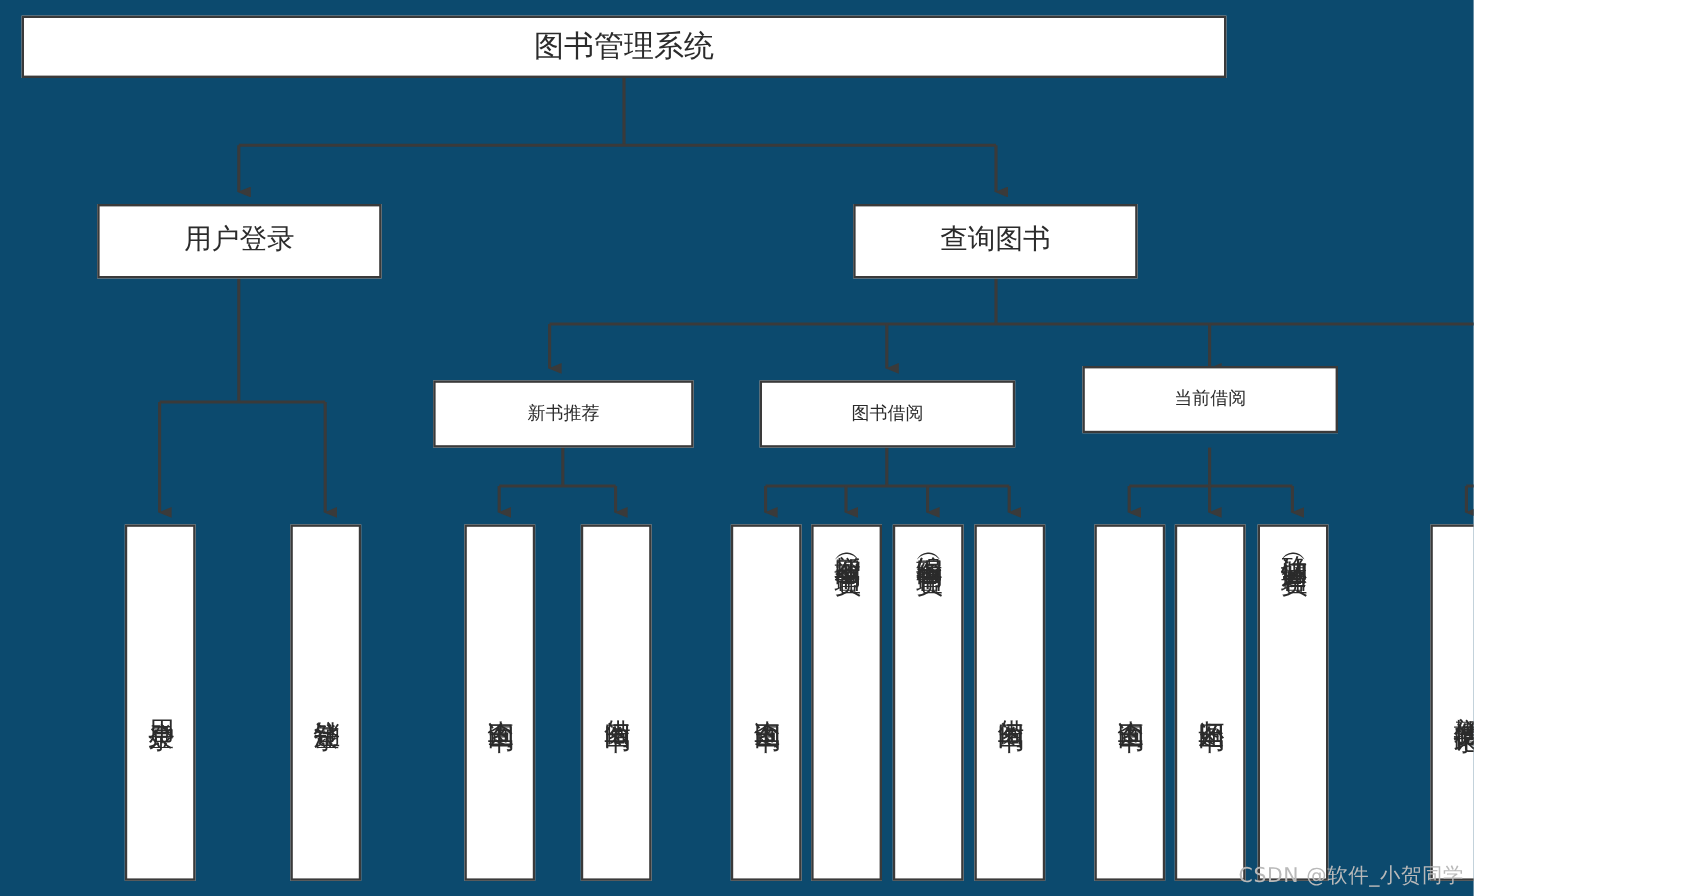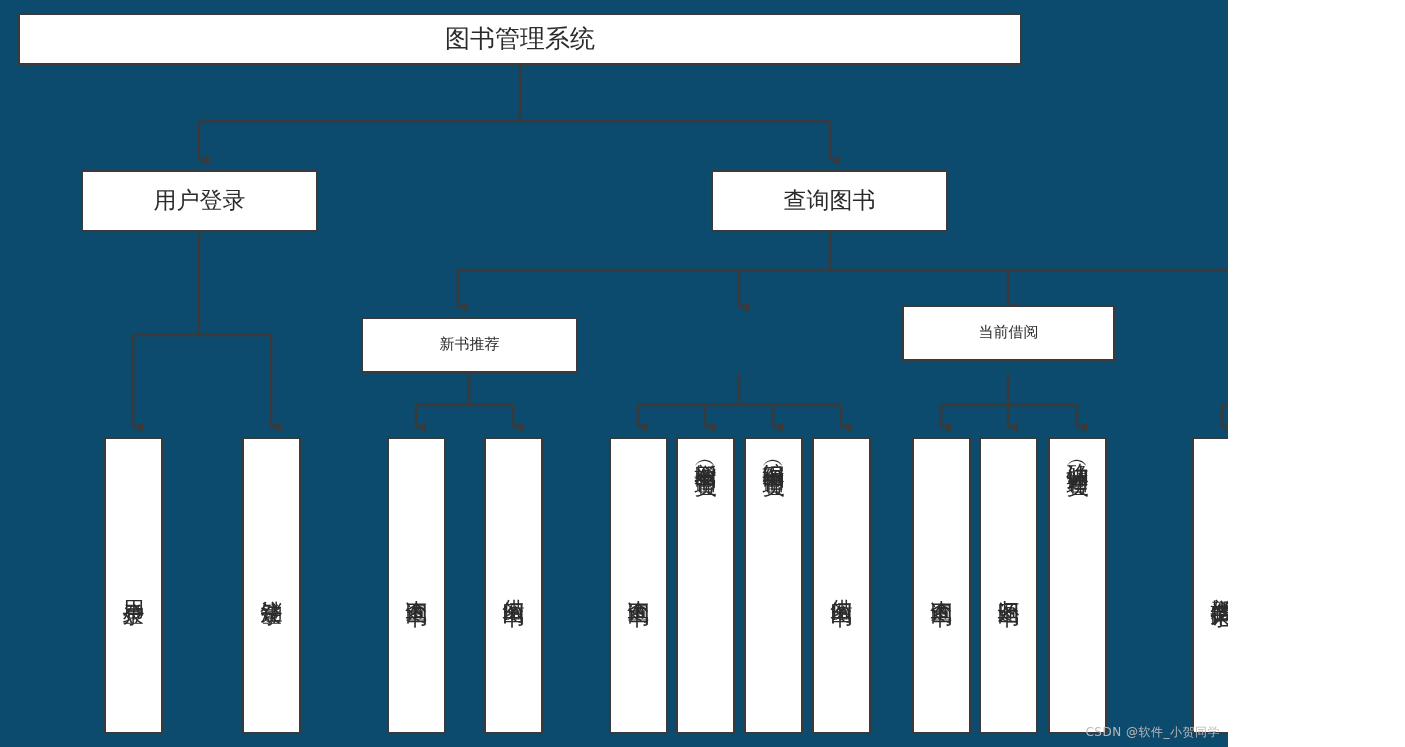--- a/index.html
+++ b/index.html
@@ -57,21 +57,21 @@
     padding-top: 6px;
   }
   .leaf.centered {
     align-items: center;
     padding-top: 0;
   }
   #watermark {
     position: absolute;
     right: 8px;
     bottom: 6px;
-    font-size: 12px;
+    font-size: 17px;
     color: #b9b9b9;
     letter-spacing: 0.5px;
     white-space: nowrap;
     pointer-events: none;
     text-align: right;
   }
 </style>
 </head>
 <body>
 
@@ -136,20 +136,23 @@
   </div>
 
   <div class="node-box level-1" style="left:711px; top:170px; width:237px; height:62px;">
     <span class="node-label">查询图书</span>
   </div>
 
   <div class="node-box level-2" style="left:361px; top:317px; width:217px; height:56px;">
     <span class="node-label">新书推荐</span>
   </div>
 
+  <div class="node-box level-2" style="left:633px; top:317px; width:213px; height:56px;">
+    <span class="node-label">图书借阅</span>
+  </div>
 
   <div class="node-box level-2" style="left:902px; top:305px; width:213px; height:56px;">
     <span class="node-label">当前借阅</span>
   </div>
 
 
   <div class="node-box leaf centered" style="left:104px; top:437px; width:59px; height:297px;">
     <span class="node-label">用户登录</span>
   </div>
 

